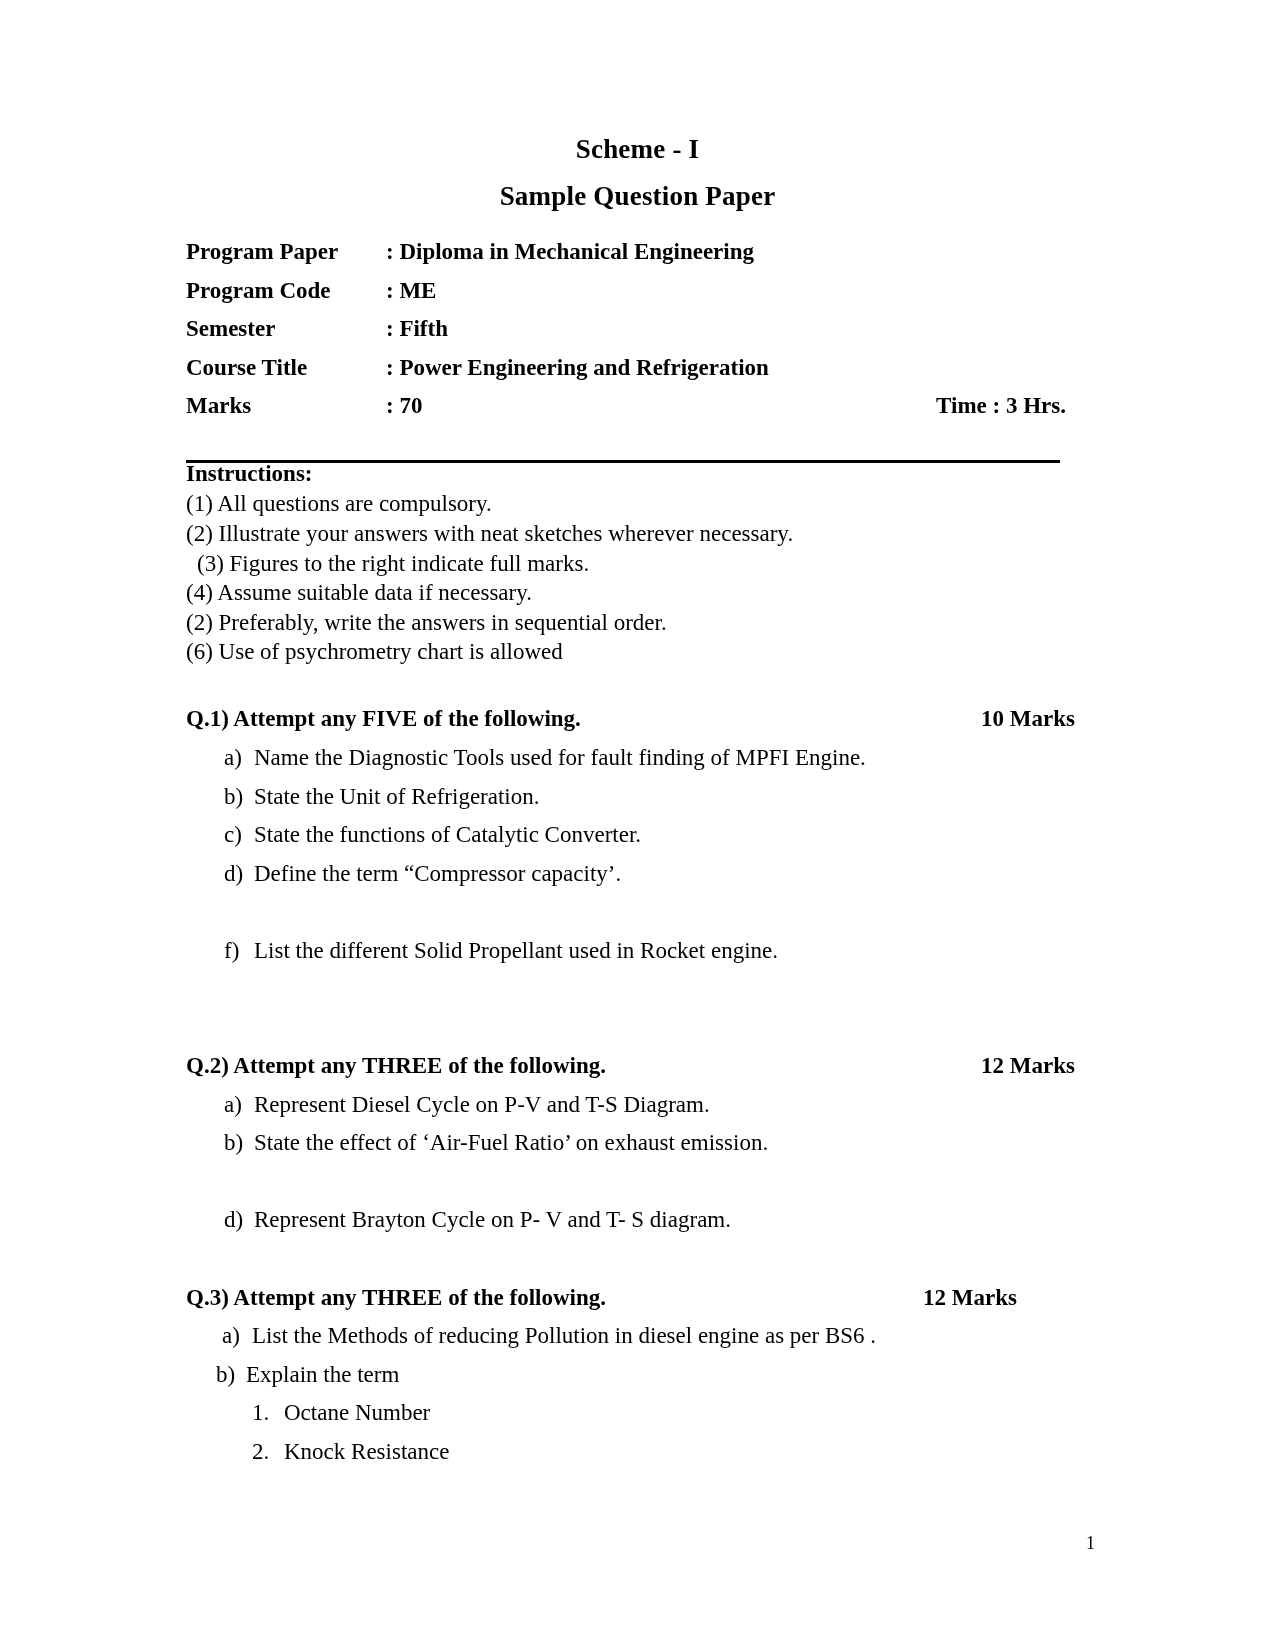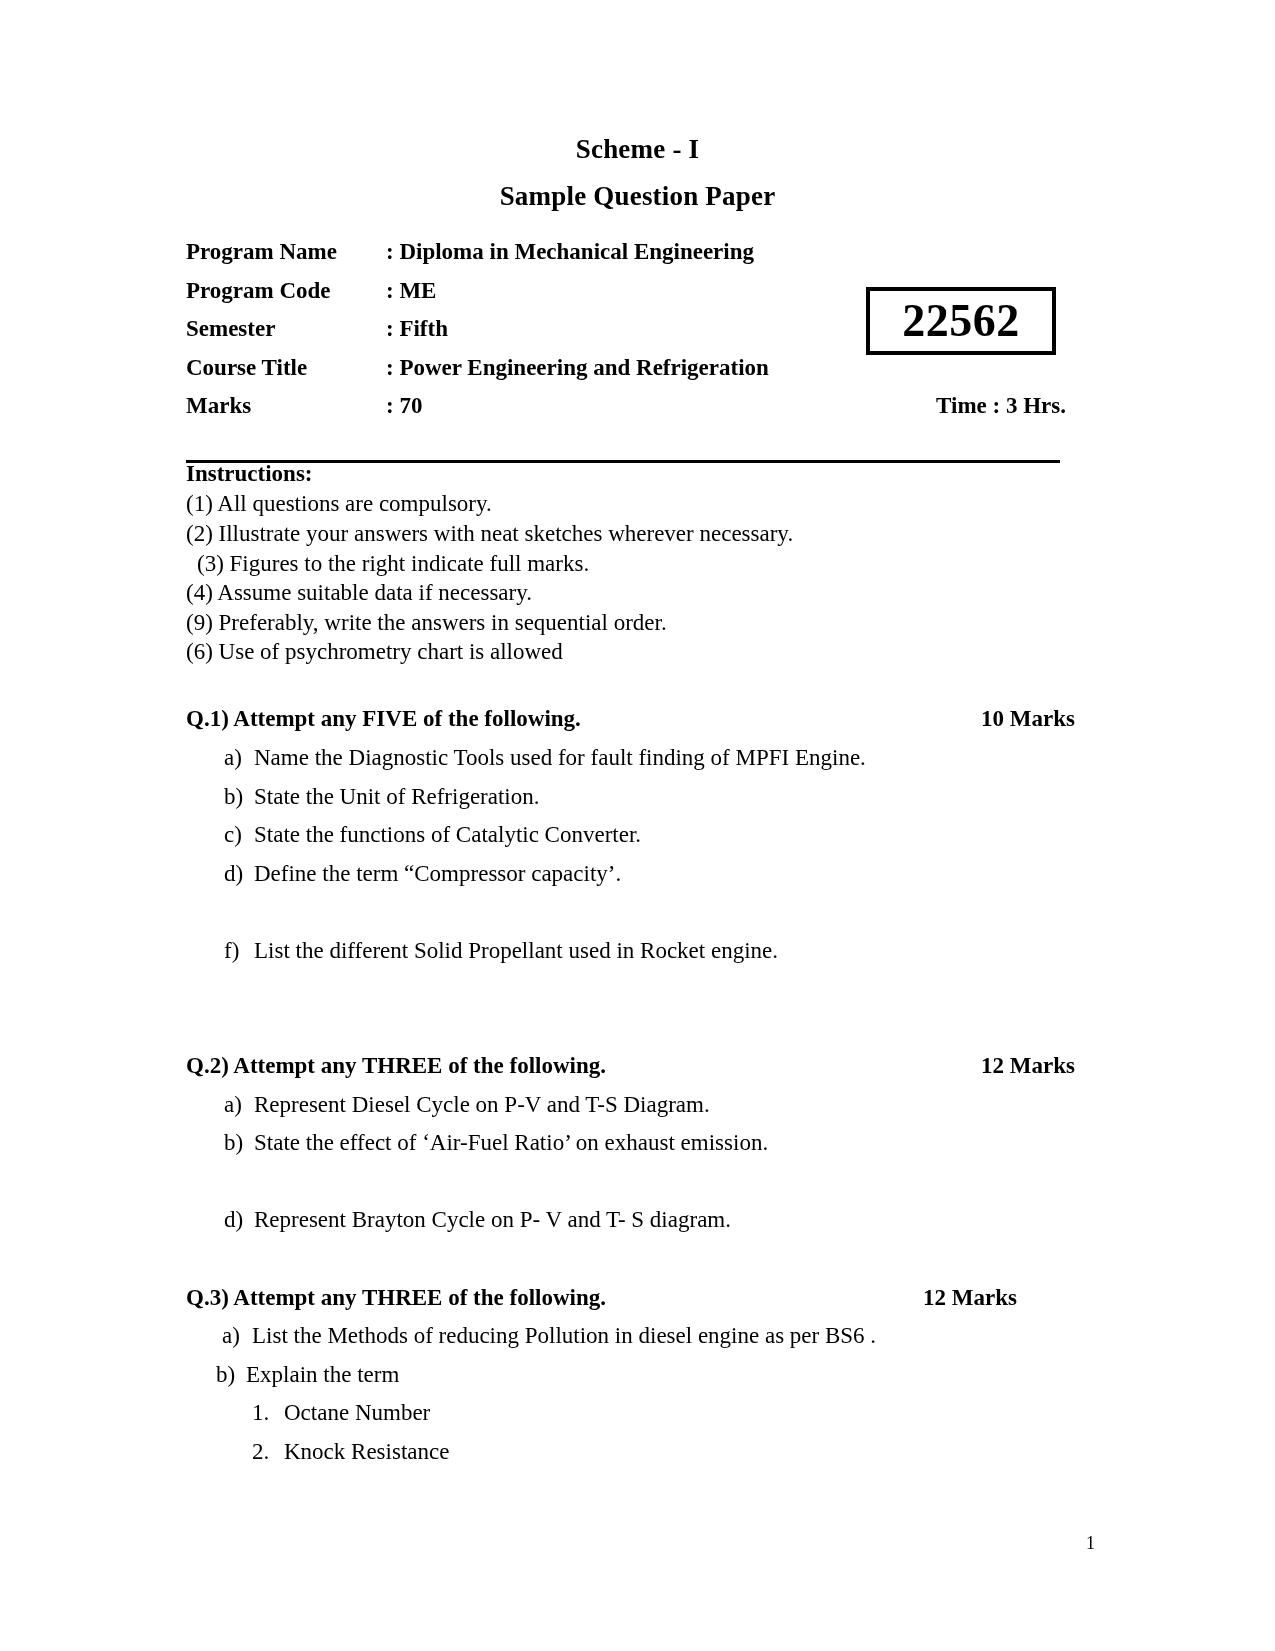--- a/index.html
+++ b/index.html
@@ -149,53 +149,50 @@
 </style>
 </head>
 <body>
 
 <div class="page">
 
   <div class="doc-title" id="scheme-title">Scheme - I</div>
   <div class="doc-title" id="paper-title">Sample Question Paper</div>
 
   <div class="meta-row" style="top:239px;">
-    <span class="meta-label">Program Name</span>
+    <span class="meta-label">Program Paper</span>
     <span class="meta-value">: Diploma in Mechanical Engineering</span>
   </div>
   <div class="meta-row" style="top:278px;">
     <span class="meta-label">Program Code</span>
     <span class="meta-value">: ME</span>
   </div>
   <div class="meta-row" style="top:316px;">
     <span class="meta-label">Semester</span>
     <span class="meta-value">: Fifth</span>
   </div>
   <div class="meta-row" style="top:355px;">
     <span class="meta-label">Course Title</span>
     <span class="meta-value">: Power Engineering and Refrigeration</span>
   </div>
   <div class="meta-row" style="top:393px;">
     <span class="meta-label">Marks</span>
     <span class="meta-value">: 70</span>
     <span class="meta-right">Time : 3 Hrs.</span>
   </div>
 
-  <div id="course-code-box">
-    <span class="code-text">22562</span>
-  </div>
 
   <div id="header-divider"></div>
 
   <div id="instructions-heading">Instructions:</div>
   <div class="instruction-line" style="top:491px;">(1) All questions are compulsory.</div>
   <div class="instruction-line" style="top:521px;">(2) Illustrate your answers with neat sketches wherever necessary.</div>
   <div class="instruction-line" style="top:551px;margin-left:11px;">(3) Figures to the right indicate full marks.</div>
   <div class="instruction-line" style="top:580px;">(4) Assume suitable data if necessary.</div>
-  <div class="instruction-line" style="top:610px;">(9) Preferably, write the answers in sequential order.</div>
+  <div class="instruction-line" style="top:610px;">(2) Preferably, write the answers in sequential order.</div>
   <div class="instruction-line" style="top:639px;">(6) Use of psychrometry chart is allowed</div>
 
   <div class="question-heading" style="top:706px;">Q.1) Attempt any FIVE of the following.</div>
   <div class="question-marks" style="top:706px; left:926px; width:149px;">10 Marks</div>
 
   <div class="sub-item" style="top:745px; left:224px;">
     <span class="marker">a)</span><span>Name the Diagnostic Tools used for fault finding of MPFI Engine.</span>
   </div>
   <div class="sub-item" style="top:784px; left:224px;">
     <span class="marker">b)</span><span>State the Unit of Refrigeration.</span>

